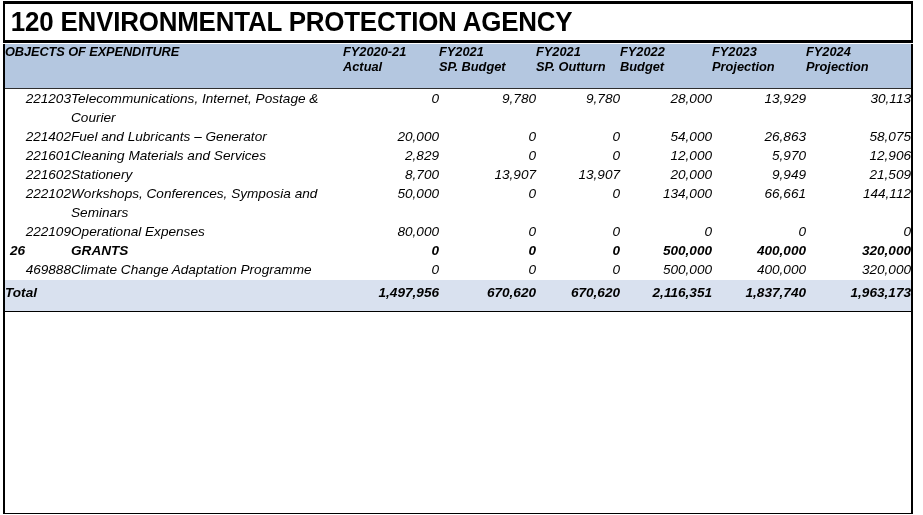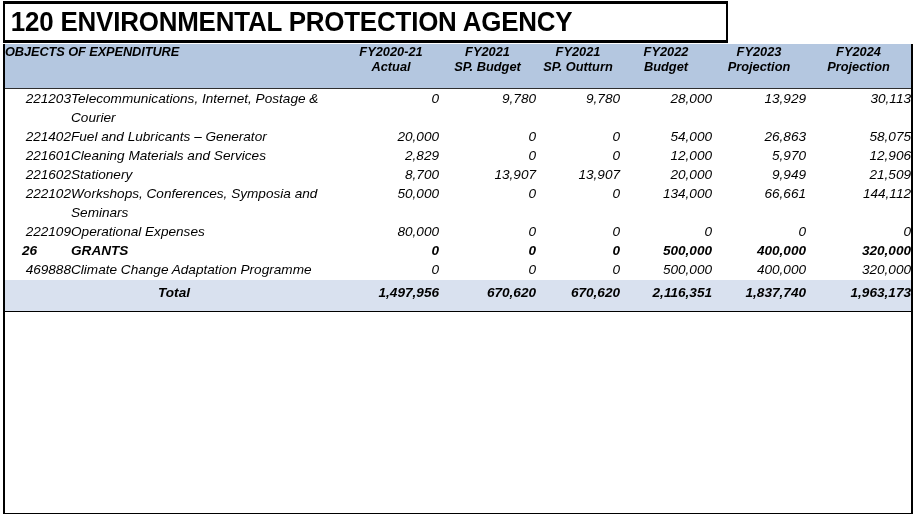--- a/index.html
+++ b/index.html
@@ -19,21 +19,21 @@
     width: 923px;
     height: 515px;
     background: #ffffff;
   }
 
   
   .title-band {
     position: absolute;
     left: 3px;
     top: 1px;
-    width: 725px;
+    width: 910px;
     height: 42px;
     border-top: 3px solid #000000;
     border-bottom: 3px solid #000000;
     border-left: 2px solid #000000;
     border-right: 2px solid #000000;
     box-sizing: border-box;
     background: #ffffff;
     display: flex;
     align-items: center;
   }
@@ -97,21 +97,21 @@
     font-size: 12.8px;
     line-height: 15px;
   }
   th.hdr-label {
     text-align: left;
     vertical-align: middle;
     padding-left: 11px;
     letter-spacing: -0.1px;
   }
   th.hdr-num {
-    text-align: center;
+    text-align: left;
     vertical-align: middle;
     padding-right: 9px;
     white-space: pre-line;
   }
 
   
   tbody td {
     font-size: 13.6px;
     line-height: 19px;
     padding-top: 3px;
@@ -129,37 +129,36 @@
   }
   td.num {
     text-align: right;
     padding-right: 9px;
     white-space: nowrap;
   }
   tr.bold td { font-weight: bold; }
 
   tr.group td.code {
     text-align: left;
-    padding-left: 17px;
+    padding-left: 5px;
     font-weight: bold;
   }
   tr.group td.desc { font-weight: bold; padding-left: 0px; }
 
   
   tr.total td {
     background: #d9e1ef;
     font-weight: bold;
     font-size: 13.6px;
     height: 25px;
     padding-top: 3px;
     padding-bottom: 3px;
     border-top: 1px solid #ffffff;
   }
   tr.total td.total-label {
-    text-align: center;
     padding-left: 0;
   }
   
   tr.tail td {
     height: 9px;
     border-top: 1px solid #000000;
     background: #ffffff;
   }
 </style>
 </head>

